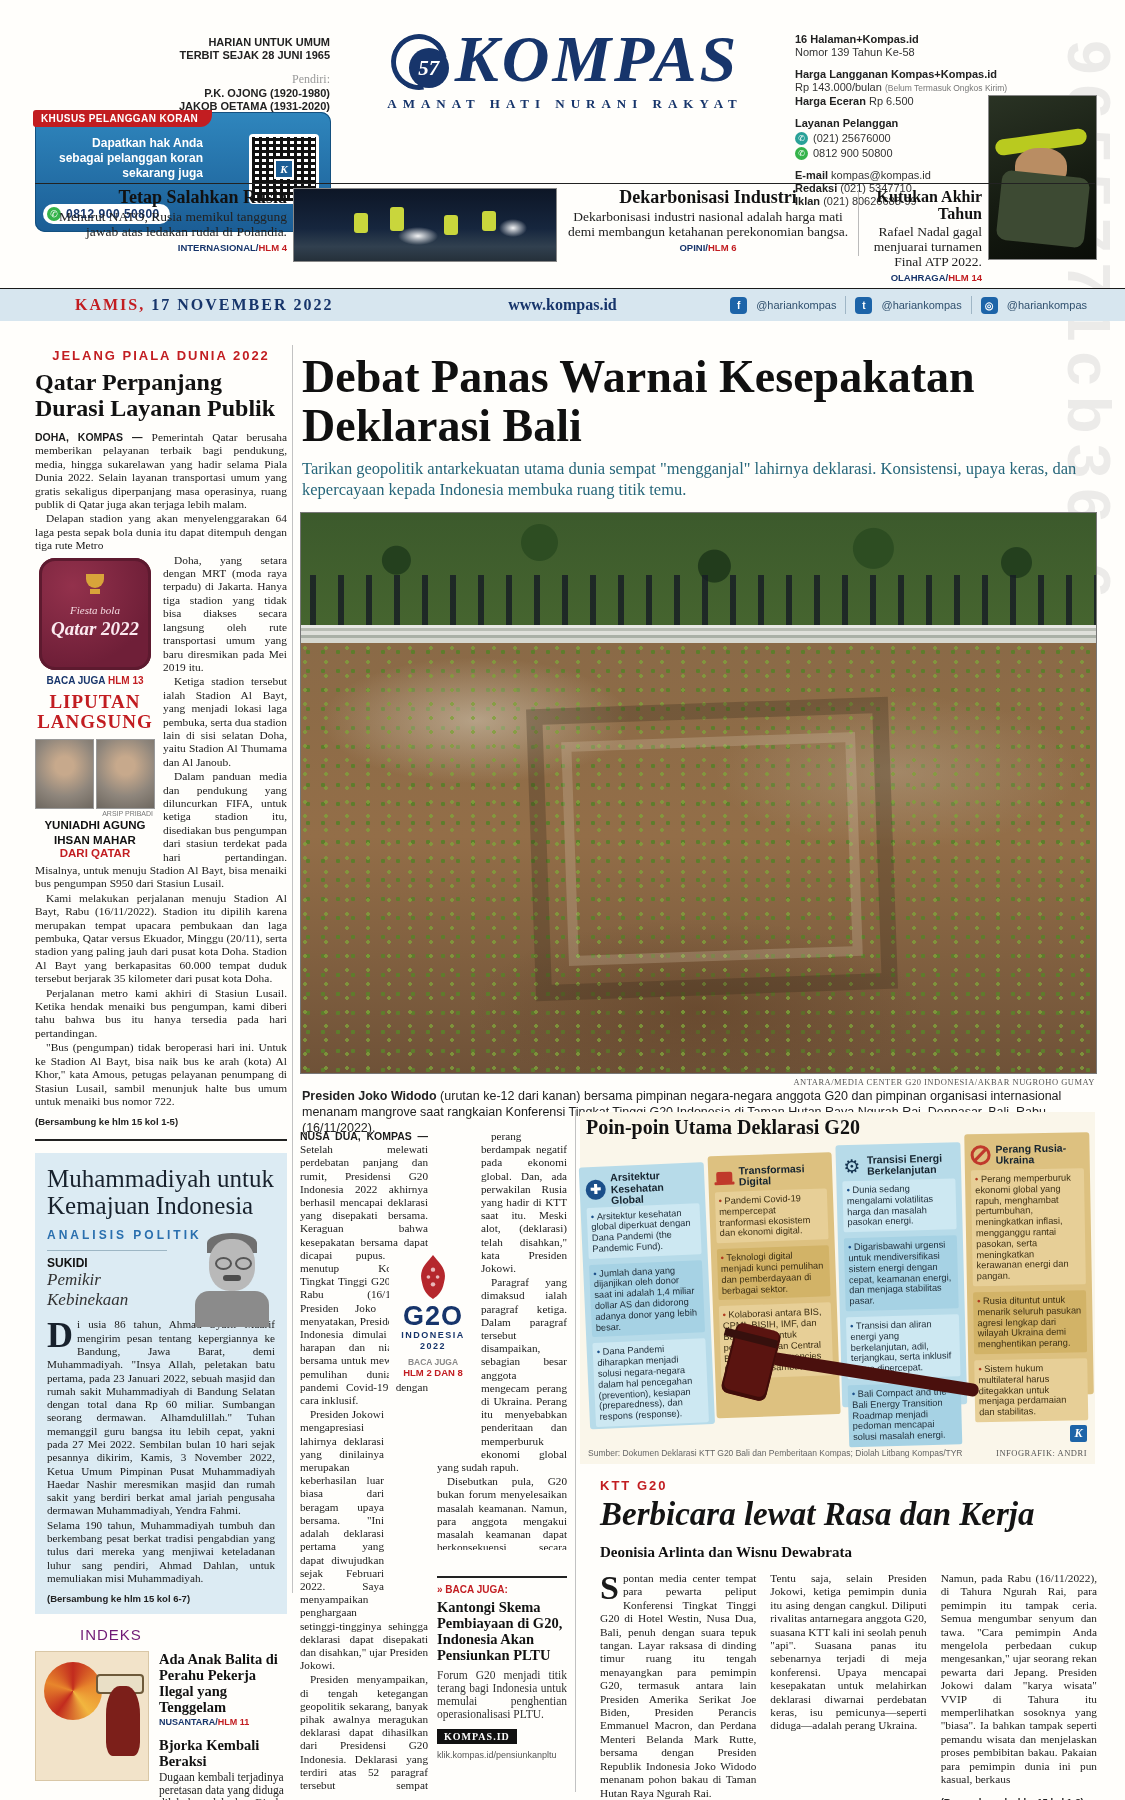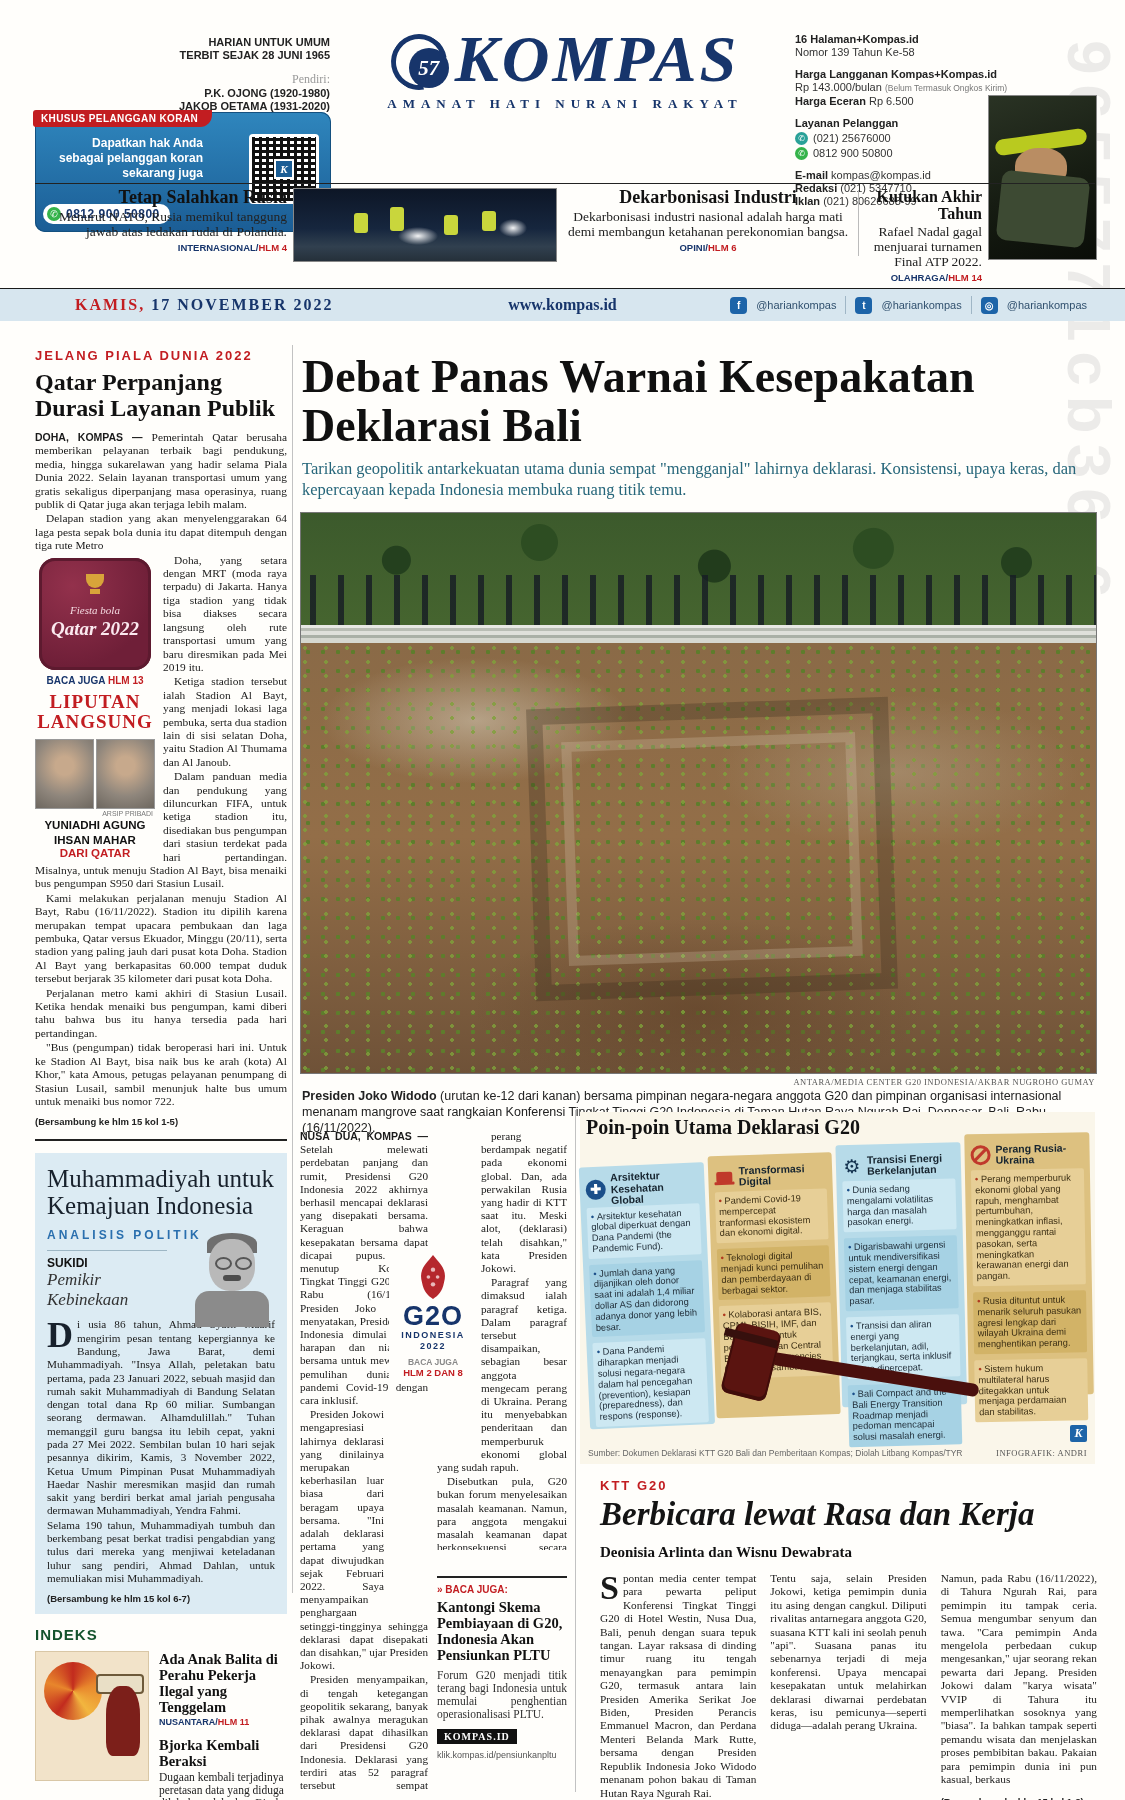--- a/index.html
+++ b/index.html
@@ -76,21 +76,21 @@
   .socials{position:absolute;right:38px;display:flex;align-items:center;gap:9px;font-family:"Liberation Sans",sans-serif;
      font-size:11px;color:#30506e;}
   .soc{width:17px;height:17px;border-radius:4px;background:#1d64a8;color:#fff;font:bold 10px "Liberation Sans",sans-serif;
      display:flex;align-items:center;justify-content:center;}
   .socdiv{width:1px;height:18px;background:#9fb6c6;}
   
   .vrule1{left:292px;top:345px;height:1248px;border-left:1px solid #c2c2c2;}
   .vrule2{left:575px;top:1110px;height:682px;border-left:1px solid #c2c2c2;}
   
   .leftcol{left:35px;top:348px;width:252px;}
-  .kicker{font-family:"Liberation Sans",sans-serif;font-weight:bold;font-size:13px;letter-spacing:2px;color:#c21d21;}
+  .kicker{font-family:"Liberation Sans",sans-serif;font-weight:bold;font-size:13px;letter-spacing:2px;color:#c21d21;text-align:center;}
   .qhead{font-weight:bold;font-size:24px;line-height:26px;color:#111;margin:6px 0 10px 0;}
   .body p{margin:0 0 1px 0;font-size:11.4px;line-height:13.4px;text-indent:11px;}
   .body p.nid{text-indent:0;}
   .lead{font-family:"Liberation Sans",sans-serif;font-weight:bold;font-size:10.5px;}
   .qfloat{float:left;width:120px;margin:4px 8px 2px 0;text-align:center;}
   .qbadge{width:112px;height:112px;margin:0 auto;border-radius:16px;background:radial-gradient(circle at 30% 25%,#93314c,#6f1f38 70%);
      position:relative;color:#f4d9e0;box-shadow:inset 0 0 0 3px #5d1a2f;}
   .qbadge .cup{position:absolute;left:50%;top:16px;transform:translateX(-50%);width:18px;height:14px;background:#d8a43a;
      border-radius:0 0 9px 9px;}
   .qbadge .cupb{position:absolute;left:50%;top:31px;transform:translateX(-50%);width:10px;height:5px;background:#d8a43a;}
@@ -117,21 +117,21 @@
   .sukart .hr{position:absolute;left:22px;top:2px;width:50px;height:20px;background:#6f6f6f;border-radius:50% 50% 0 0;}
   .sukart .gl{position:absolute;left:30px;top:26px;width:13px;height:9px;border:2px solid #555;border-radius:50%;}
   .sukart .gr{position:absolute;left:50px;top:26px;width:13px;height:9px;border:2px solid #555;border-radius:50%;}
   .sukart .ms{position:absolute;left:38px;top:44px;width:18px;height:6px;background:#4d4d4d;border-radius:3px;}
   .sukart .bd{position:absolute;left:10px;top:60px;width:74px;height:40px;background:#8b8b8b;border-radius:14px 14px 0 0;}
   .muhbody{margin-top:8px;}
   .muhbody p{font-size:11.2px;line-height:13.3px;margin:0 0 1px;}
   .dc::first-letter{float:left;font-size:36px;line-height:30px;padding:2px 4px 0 0;font-weight:bold;color:#18212c;}
   
   .indeks{margin-top:12px;}
-  .indlbl{font-family:"Liberation Sans",sans-serif;font-weight:bold;font-size:15px;letter-spacing:1px;color:#14532d;}
+  .indlbl{font-family:"Liberation Sans",sans-serif;font-weight:normal;font-size:15px;letter-spacing:1px;color:#701a75;margin-left:45px;}
   .indrow{display:flex;gap:10px;margin-top:8px;}
   .indart{width:112px;height:128px;flex:0 0 auto;background:#f2e3c9;position:relative;overflow:hidden;border:1px solid #d9c7a6;}
   .indart .sun{position:absolute;left:8px;top:10px;width:58px;height:58px;border-radius:50%;
      background:conic-gradient(#c22b1e,#e8862c,#f2b63f,#c22b1e,#e8862c,#c22b1e);}
   .indart .fig{position:absolute;right:8px;top:34px;width:34px;height:70px;background:#7c1f1a;border-radius:40% 40% 20% 20%;}
   .indart .bask{position:absolute;right:4px;top:22px;width:44px;height:16px;background:#e9dfc6;border:2px solid #6e5a3a;border-radius:4px;}
   .inditems .it{margin-bottom:10px;}
   .inditems .ih{font-weight:bold;font-size:14.5px;line-height:16px;color:#111;}
   .inditems .ib{font-size:11.5px;line-height:13px;color:#222;margin-top:2px;}
   .inditems .tag, .indtag{font-family:"Liberation Sans",sans-serif;font-weight:bold;font-size:9px;color:#17356b;margin-top:2px;}

